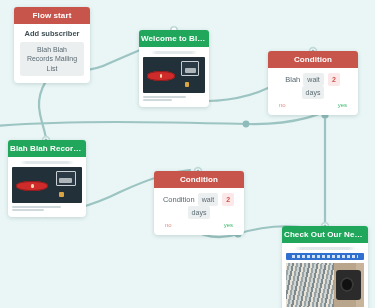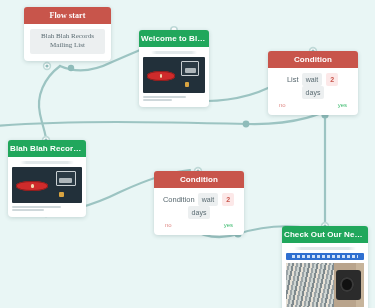--- a/index.html
+++ b/index.html
@@ -122,23 +122,24 @@
     <circle class="port" cx="171" cy="228" r="3.4"></circle>
     <circle class="port-fill" cx="171" cy="228" r="1.6"></circle>
     <circle class="port" cx="190" cy="228" r="3.4"></circle>
     <circle class="port-fill" cx="190" cy="228" r="1.6"></circle>
     <circle class="port" cx="325" cy="226" r="3.4"></circle>
     <circle class="port-fill" cx="325" cy="226" r="1.6"></circle>
     <circle class="port" cx="325" cy="300" r="3.8"></circle>
     <circle class="port-fill" cx="325" cy="300" r="1.8"></circle>
   </svg>
 
-  <div class="node" style="left:24px;top:7px;width:87px;font-family:Liberation Serif, serif;">
+  <div class="node" style="left:14px;top:7px;width:76px;">
     <div class="node-head head-red">Flow start</div>
     <div class="node-body">
+      <div class="sub-label">Add subscriber</div>
       <div class="pill">Blah Blah Records Mailing List</div>
     </div>
   </div>
 
   <div class="node" style="left:139px;top:30px;width:70px;">
     <div class="node-head head-green">Welcome to Blah Bla...</div>
     <div class="mail-pad">
       <div class="mail-pre"></div>
       <div class="mail-img">
         <div class="frame"></div>
@@ -149,21 +150,21 @@
         <i class="w1"></i>
           <i class="w2"></i>
       </div>
     </div>
   </div>
 
   <div class="node" style="left:268px;top:51px;width:90px;">
     <div class="node-head head-red">Condition</div>
     <div class="node-body">
       <div class="cond-row">
-        <span class="word">List</span>
+        <span class="word">Blah</span>
         <span class="chip">wait</span>
         <span class="chip-num">2</span>
         <br>
         <span class="chip">days</span>
       </div>
       <div class="branch">
         <span class="br-no">no</span>
         <span class="br-yes">yes</span>
       </div>
     </div>

